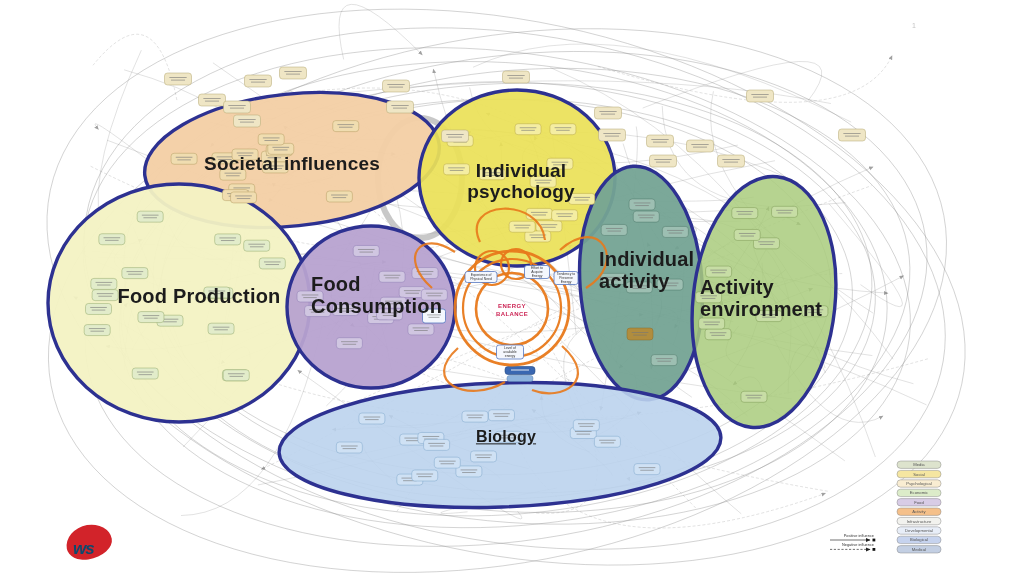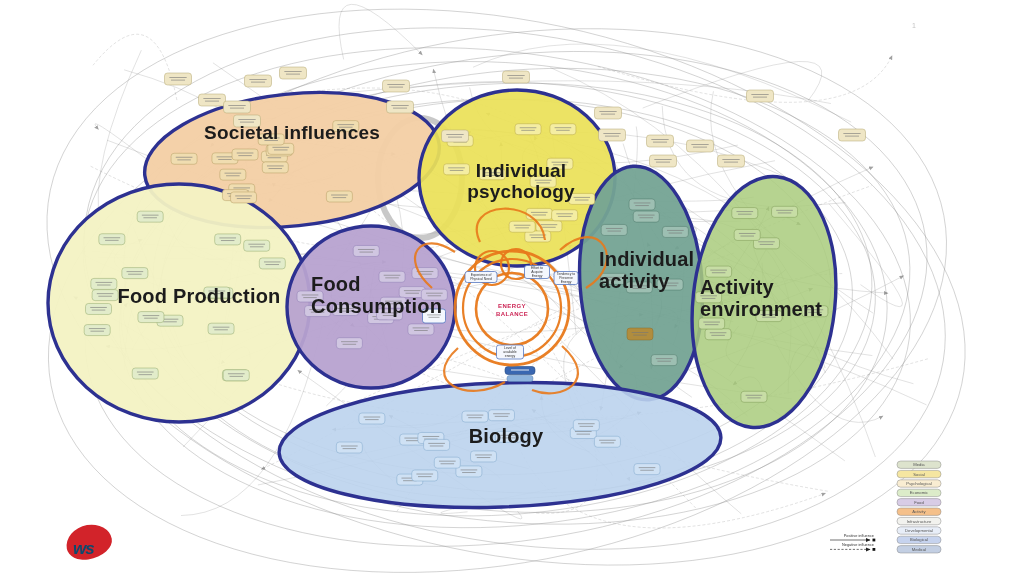--- a/index.html
+++ b/index.html
@@ -844,31 +844,31 @@
           <text x="874" y="537" text-anchor="end" font-size="3.9" fill="#333" font-family="&quot;Liberation Sans&quot;,sans-serif">Positive influence</text>
           <line x1="830" y1="540" x2="870" y2="540" stroke="#333" stroke-width="0.7" marker-end="url(#arr)"></line>
           <rect x="872.5" y="538.6" width="2.8" height="2.8" fill="#111"></rect>
           <text x="874" y="546.4" text-anchor="end" font-size="3.9" fill="#333" font-family="&quot;Liberation Sans&quot;,sans-serif">Negative influence</text>
           <line x1="830" y1="549.4" x2="870" y2="549.4" stroke="#333" stroke-width="0.7" marker-end="url(#arr)" stroke-dasharray="2.2,1.6"></line>
           <rect x="872.5" y="548" width="2.8" height="2.8" fill="#111"></rect>
         </g>
       </g>
     </svg>
 
-  <div class="cluster-label centered" style="left:292px;top:133px;font-size:19px;">Societal influences</div>
+  <div class="cluster-label centered" style="left:292px;top:164px;font-size:19px;">Societal influences</div>
   <div class="cluster-label centered" style="left:179px;top:297px;font-size:20px;padding-left:40px;">Food Production</div>
   <div class="cluster-label centered" style="left:521px;top:182px;font-size:19px;">Individual
 psychology</div>
   <div class="cluster-label leftal" style="left:311px;top:274px;font-size:20px;">Food
 Consumption</div>
   <div class="cluster-label leftal" style="left:599px;top:249px;font-size:20px;">Individual
 activity</div>
   <div class="cluster-label leftal" style="left:700px;top:277px;font-size:20px;">Activity
 environment</div>
-  <div class="cluster-label centered" style="left:506px;top:437px;font-size:20px;">Biology</div>
+  <div class="cluster-label centered" style="left:506px;top:437px;font-size:16px;text-decoration:underline;">Biology</div>
 
   <div id="center-label" style="color: rgb(204, 36, 84);">ENERGY
 BALANCE</div>
 
   <div id="page-number">1</div>
 
   <div id="logo">
     <div class="blob" style="background: rgb(210, 35, 42);"></div>
     <span class="logo-text">ws</span>
   </div>

